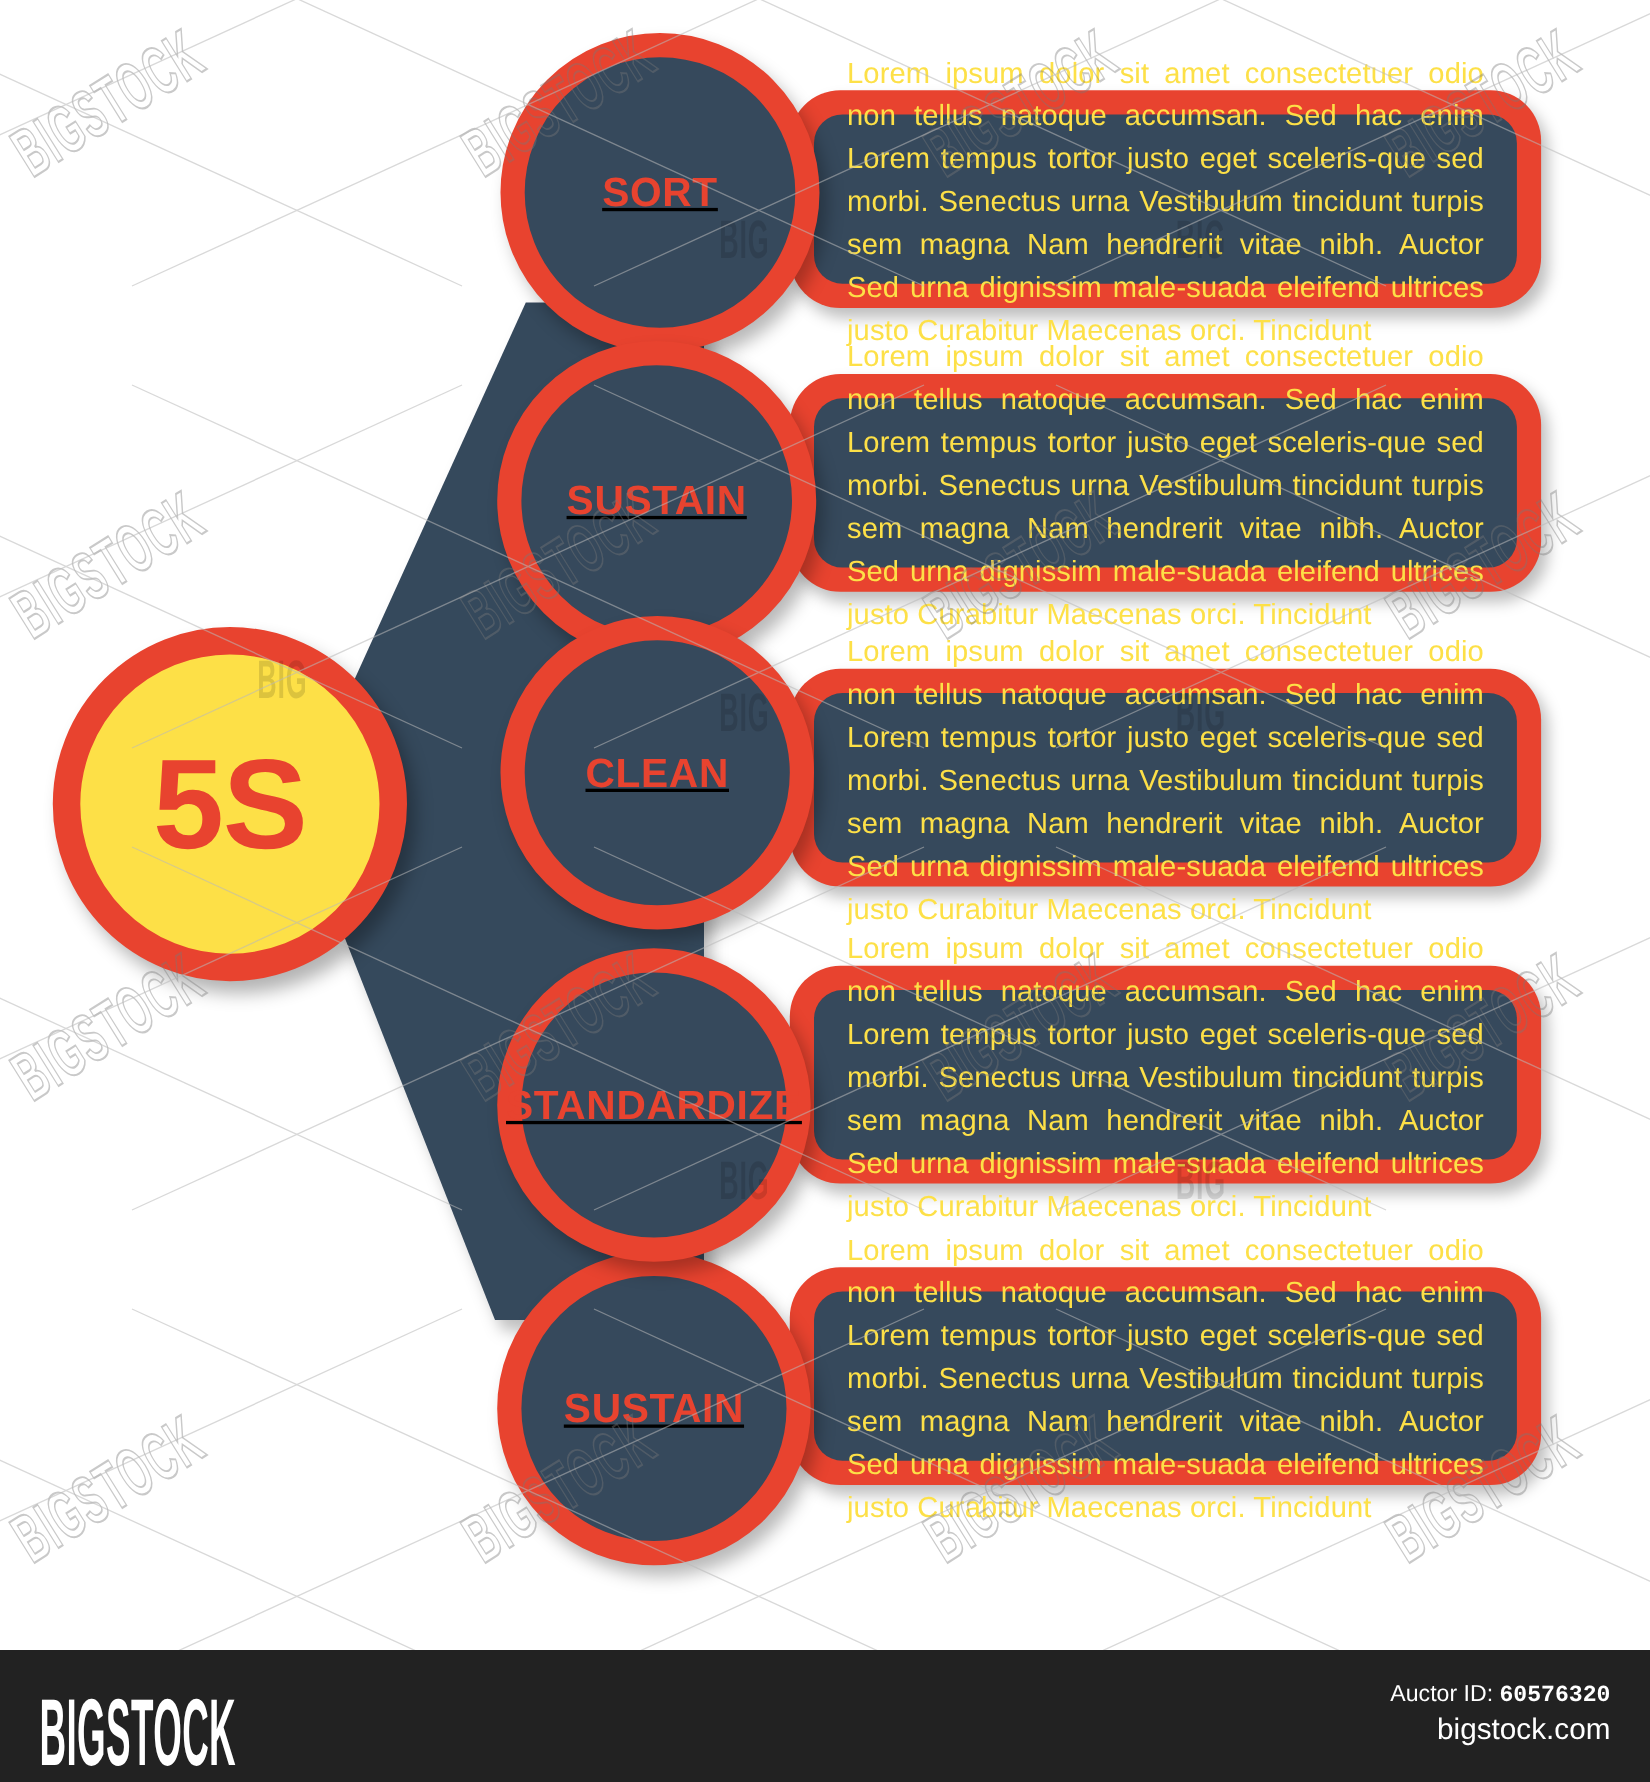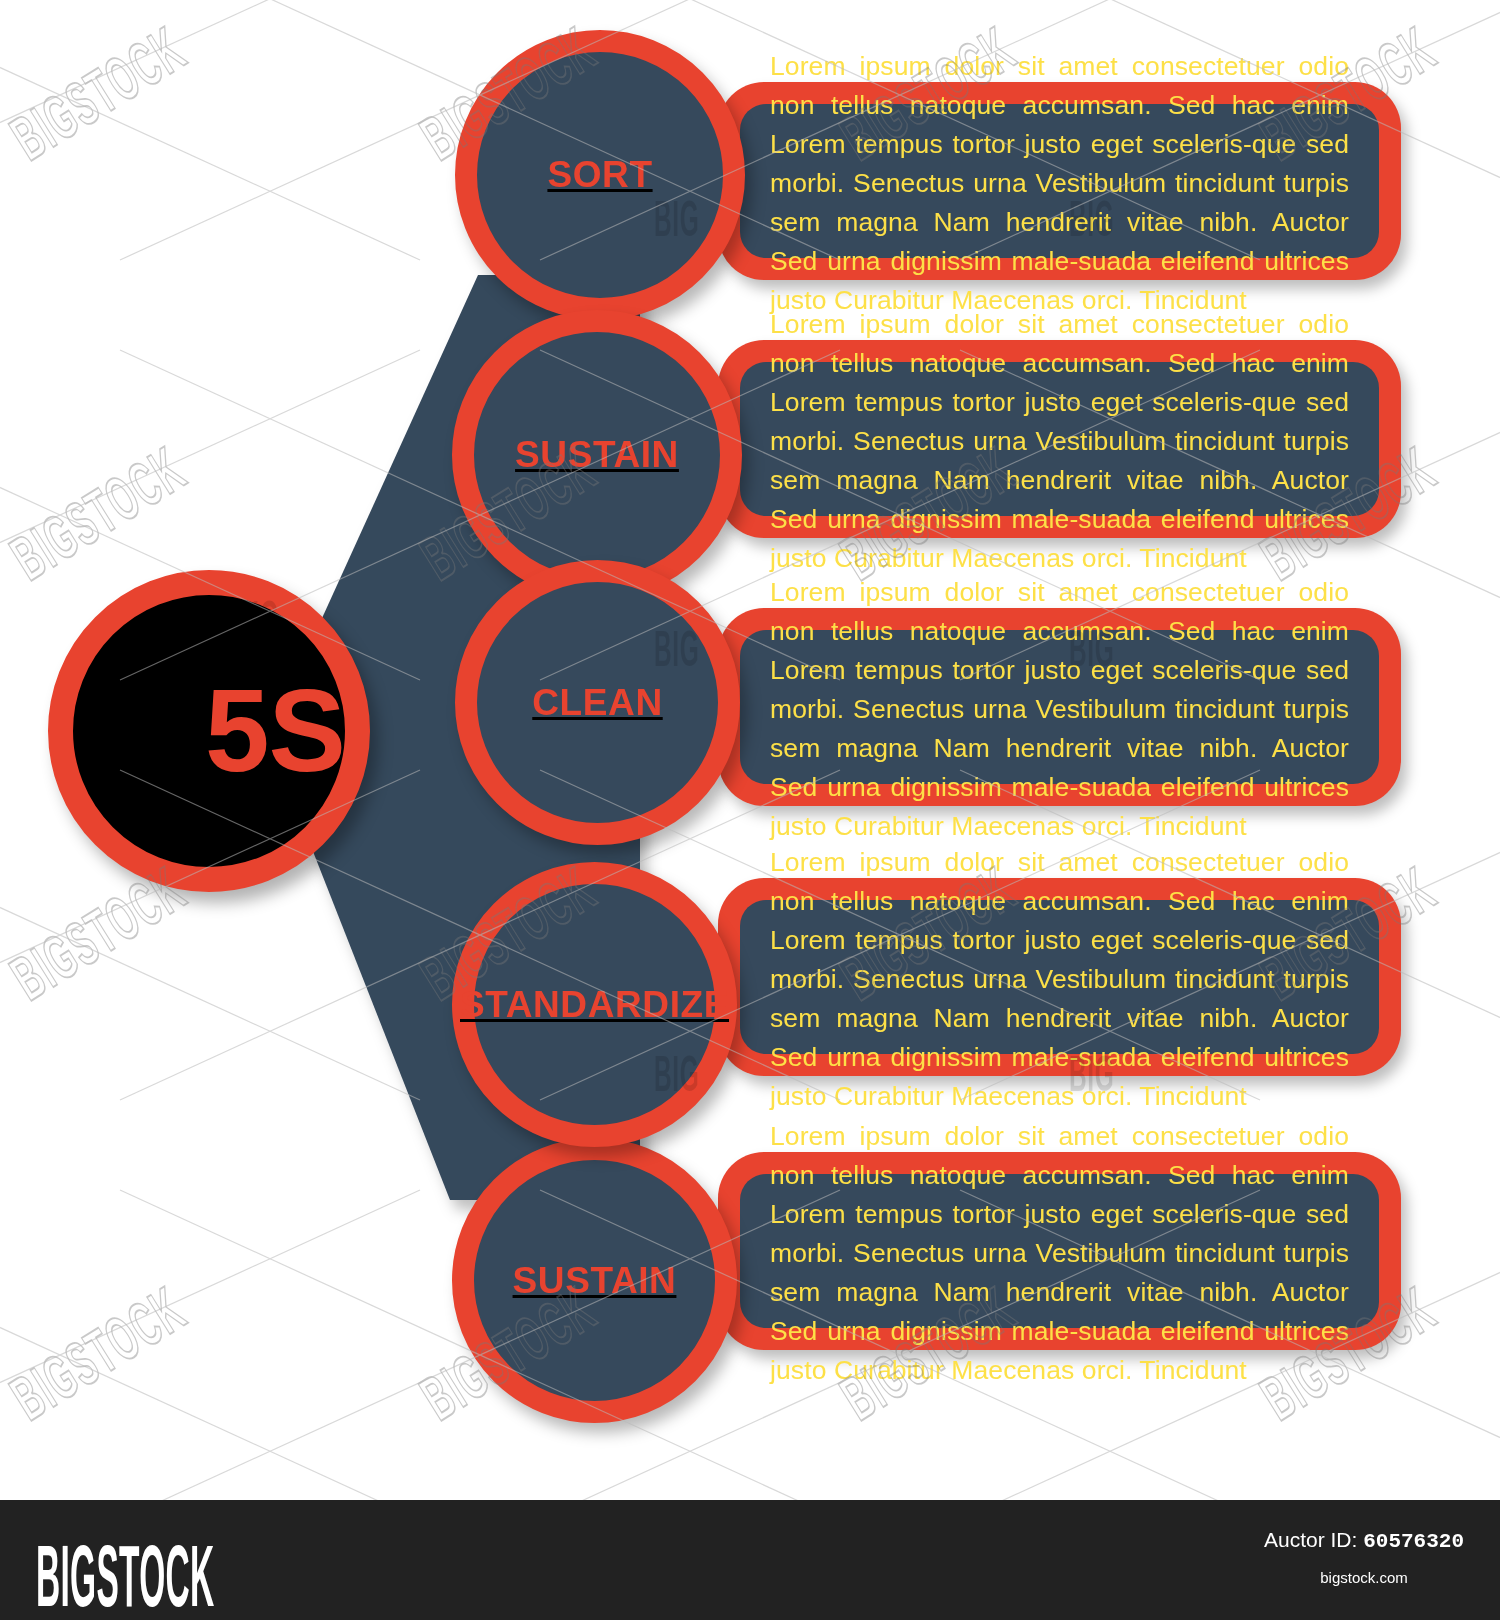--- a/index.html
+++ b/index.html
@@ -75,23 +75,23 @@
     letter-spacing:.6px;
     text-align:center;
     white-space:nowrap;
   }
 
   
   .hub {
     position:absolute;
     left:48px; top:570px; width:322px; height:322px;
     border-radius:50%;
-    background:#000000;
+    background:#fde047;
     border:25px solid #e8432f;
-    display:flex; align-items:center; justify-content:flex-end;
+    display:flex; align-items:center; justify-content:center;
     z-index:30;
     box-shadow:8px 11px 16px rgba(0,0,0,.3);
   }
   .hub-label {
     color:#e8432f;
     font-weight:bold;
     font-size:116px;
     line-height:1;
     letter-spacing:-1px;
   }
@@ -129,21 +129,21 @@
     letter-spacing:.5px;
     transform:scaleY(1.6) scaleX(.62);
     transform-origin:left top;
   }
   #footer .meta {
     position:absolute; right:36px; top:28px;
     text-align:right; color:#ffffff;
   }
   #footer .meta .id { font-size:21px; }
   #footer .meta .id b { font-weight:bold;font-family:Liberation Mono, monospace; }
-  #footer .meta .site { font-size:15px; margin-top:16px;text-align:center; }
+  #footer .meta .site { font-size:27px; margin-top:4px; }
 </style>
 </head>
 <body>
 
 <div id="canvas">
 
   <svg class="arrow-svg" viewBox="0 0 1500 1500">
     <defs>
       <filter id="arrShadow" x="-20%" y="-20%" width="150%" height="150%">
         <feDropShadow dx="7" dy="10" stdDeviation="7" flood-color="#000" flood-opacity="0.25"></feDropShadow>

